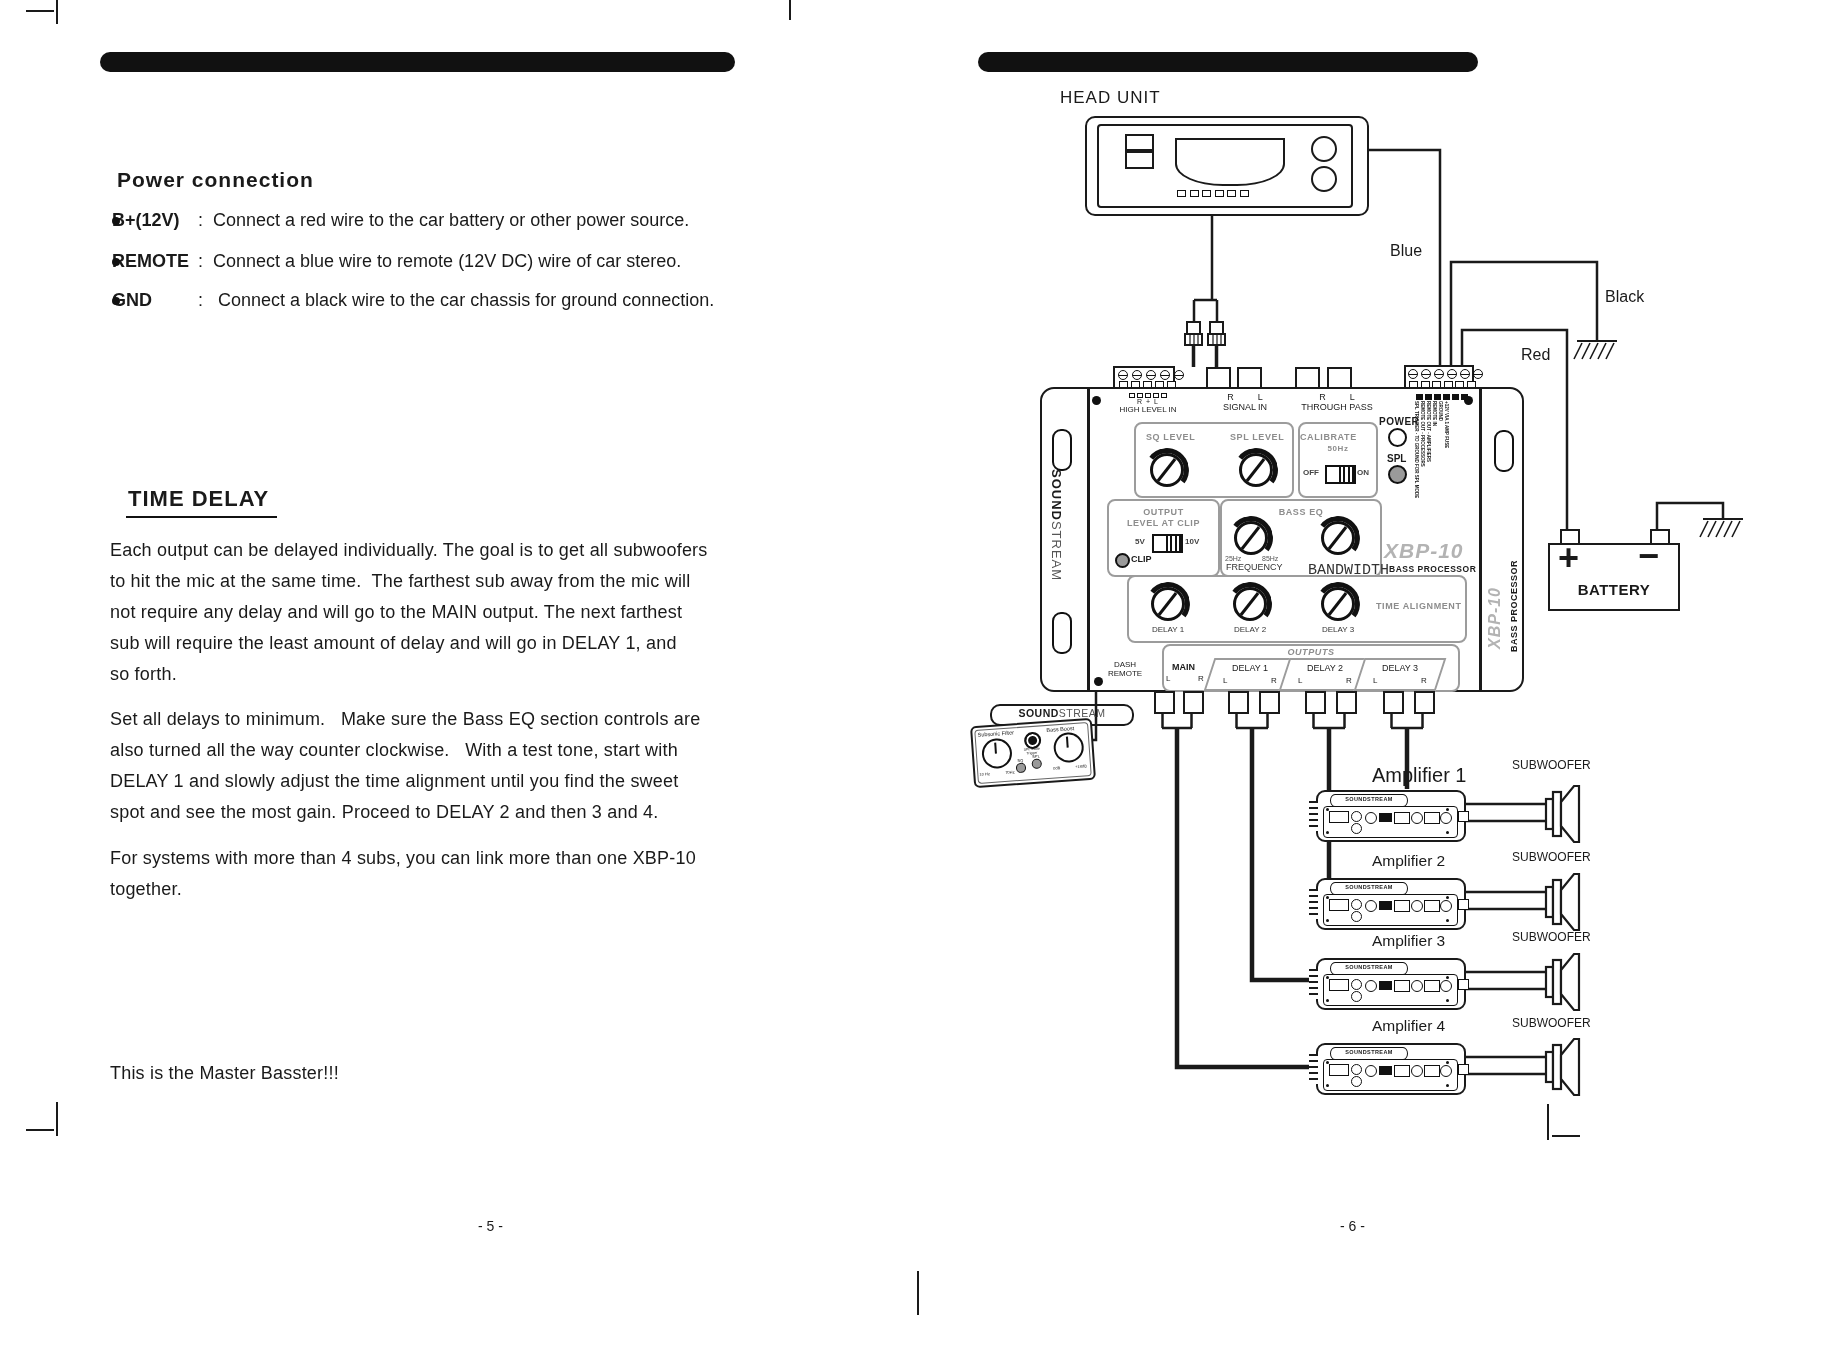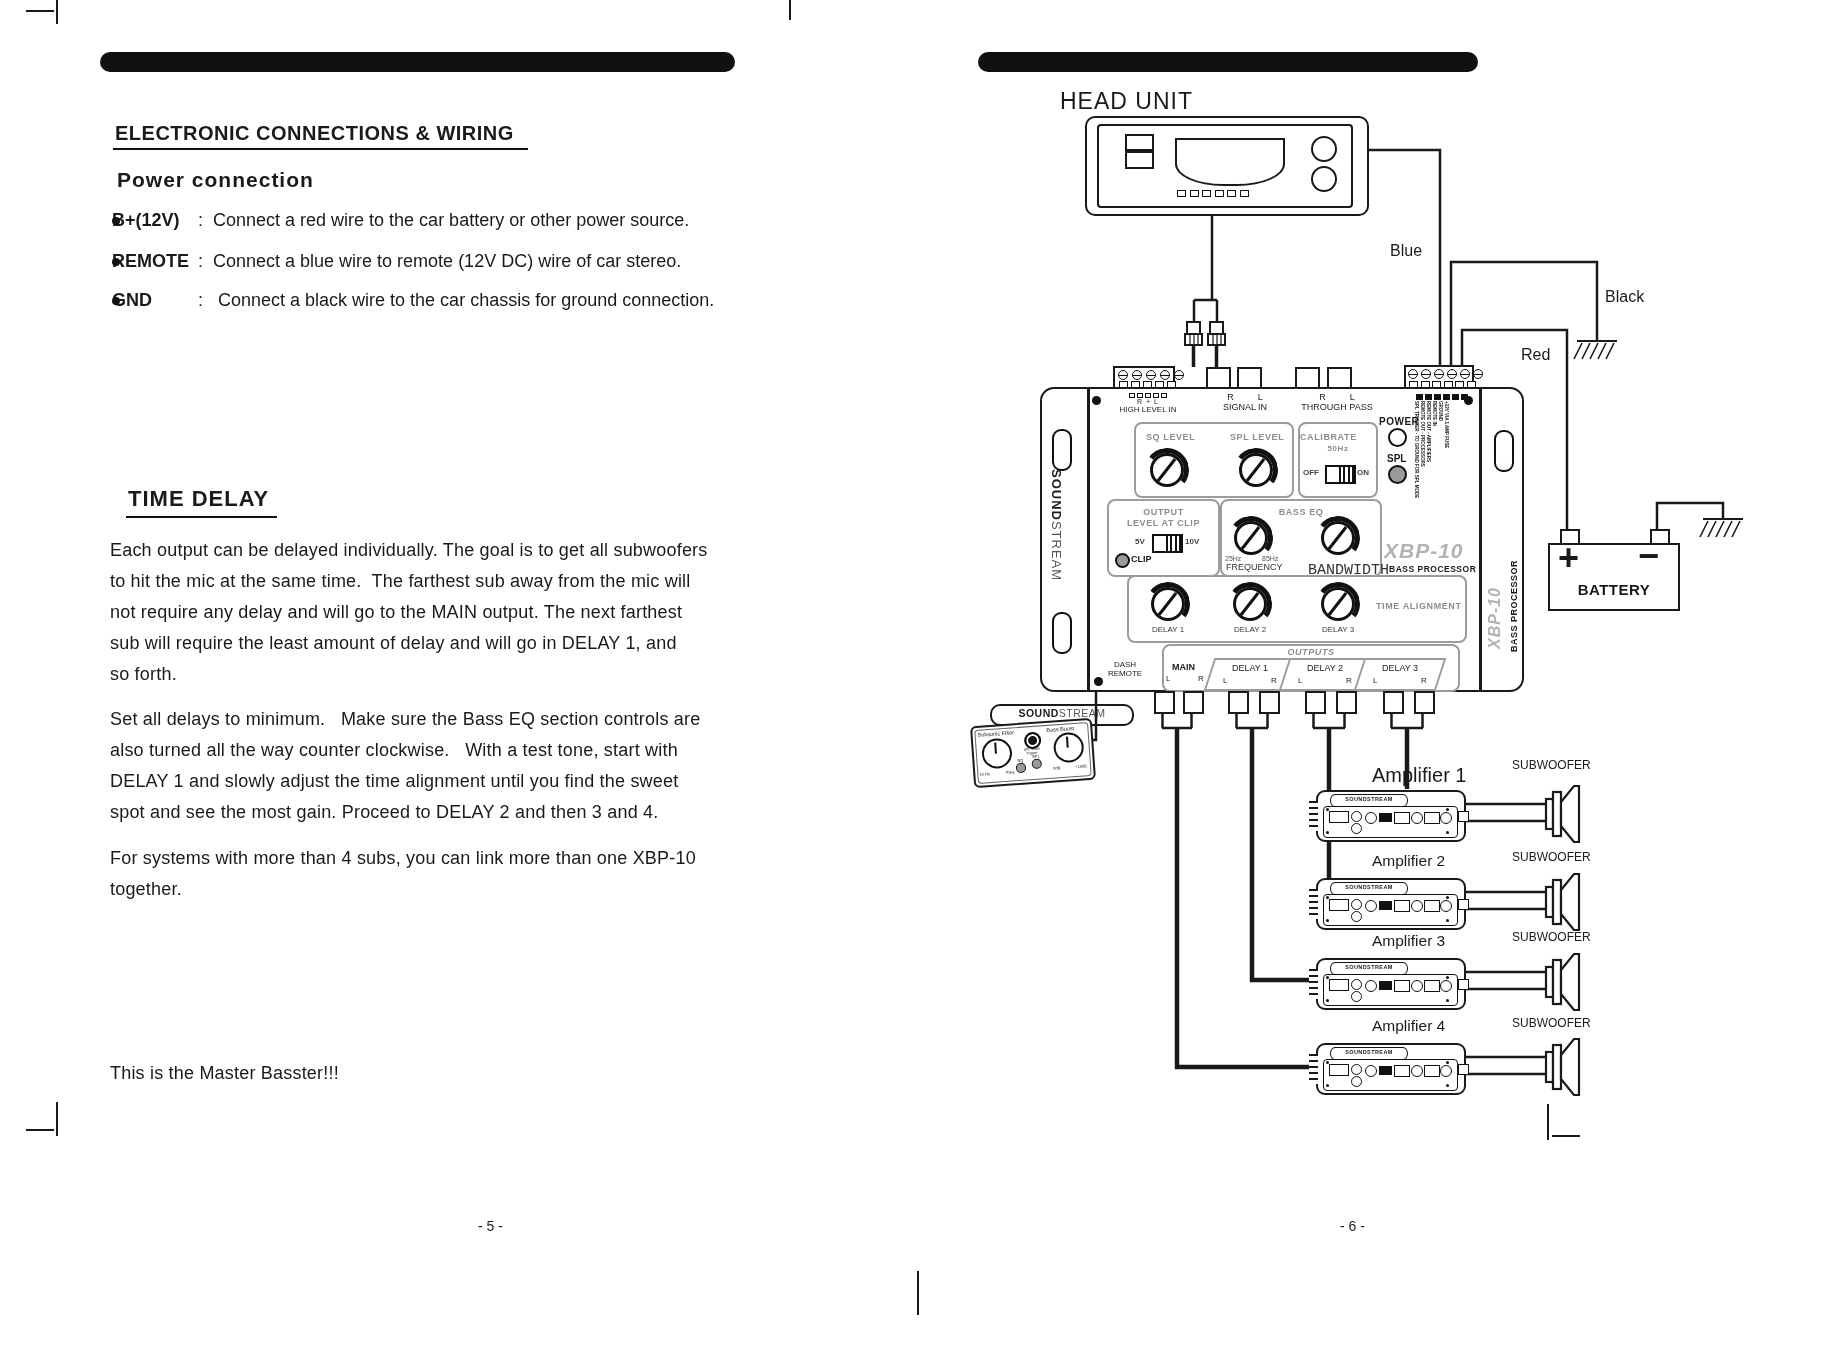--- a/index.html
+++ b/index.html
@@ -128,21 +128,20 @@
           <rect x="1553" y="1045" width="8" height="44"></rect>
         <path d="M1561 1055 L1574 1039 L1579 1039 L1579 1095 L1574 1095 L1561 1079 Z"></path>
       </g>
     </g>
   </svg>
 
   <div class="bar" style="left:100px;top:52px;width:635px;"></div>
   <div class="bar" style="left:978px;top:52px;width:500px;"></div>
 
   <div class="abs" style="left:0;top:0;width:900px;height:1359px;">
-    <span class="abs h-title" style="left:113px;top:122px;">ELECTRONIC  CONNECTIONS &amp; WIRING</span>
     <span class="abs h-sub" style="left:117px;top:168px;">Power  connection</span>
 
     <div class="abs bullet" style="left:112px;top:210px;width:720px;">
       <span class="dot"></span>
       <b>B+(12V)</b><span>:  Connect a red wire to the car battery or other power source.</span>
     </div>
     <div class="abs bullet" style="left:112px;top:251px;width:720px;">
       <span class="dot"></span>
       <b>REMOTE</b><span>:  Connect a blue wire to remote (12V DC) wire of car stereo.</span>
     </div>
@@ -162,21 +161,21 @@
 also turned all the way counter clockwise.   With a test tone, start with
 DELAY 1 and slowly adjust the time alignment until you find the sweet
 spot and see the most gain. Proceed to DELAY 2 and then 3 and 4.</div>
     <div class="abs para" style="left:110px;top:843px;width:720px;">For systems with more than 4 subs, you can link more than one XBP-10
 together.</div>
     <div class="abs para" style="left:110px;top:1058px;width:720px;">This is the Master Basster!!!</div>
 
     <span class="abs pagenum" style="left:478px;top:1218px;">- 5 -</span>
   </div>
 
-  <span class="abs lbl" style="left:1060px;top:88px;font-size:23px;letter-spacing:1px;">HEAD UNIT</span>
+  <span class="abs lbl" style="left:1060px;top:88px;font-size:17px;letter-spacing:1px;">HEAD UNIT</span>
   <div class="box rr" style="left:1085px;top:116px;width:280px;height:96px;">
     <div class="abs" style="left:10px;top:6px;width:252px;height:80px;border:2px solid #1a1a1a;border-radius:4px;">
       <div class="abs thin" style="left:26px;top:8px;width:25px;height:13px;border:2px solid #1a1a1a;"></div>
       <div class="abs thin" style="left:26px;top:25px;width:25px;height:14px;border:2px solid #1a1a1a;"></div>
       <div class="abs" style="left:76px;top:12px;width:106px;height:44px;border:2px solid #1a1a1a;border-radius:0 0 48px 48px / 0 0 22px 22px;"></div>
       <div class="abs" style="left:212px;top:10px;width:22px;height:22px;border:2px solid #1a1a1a;border-radius:50%;"></div>
       <div class="abs" style="left:212px;top:40px;width:22px;height:22px;border:2px solid #1a1a1a;border-radius:50%;"></div>
       <div class="sqrow" style="left:78px;top:64px;gap:3.5px;">
         <i></i>
           <i></i>

